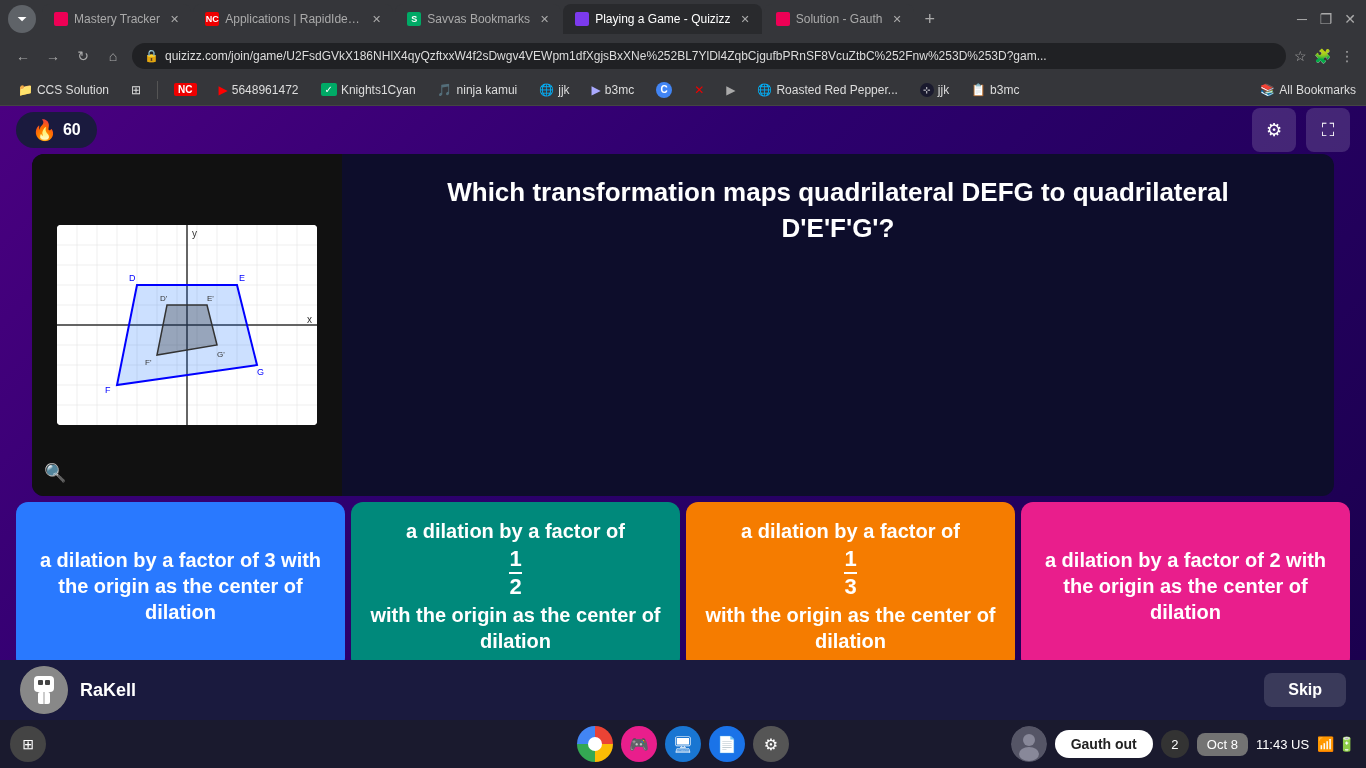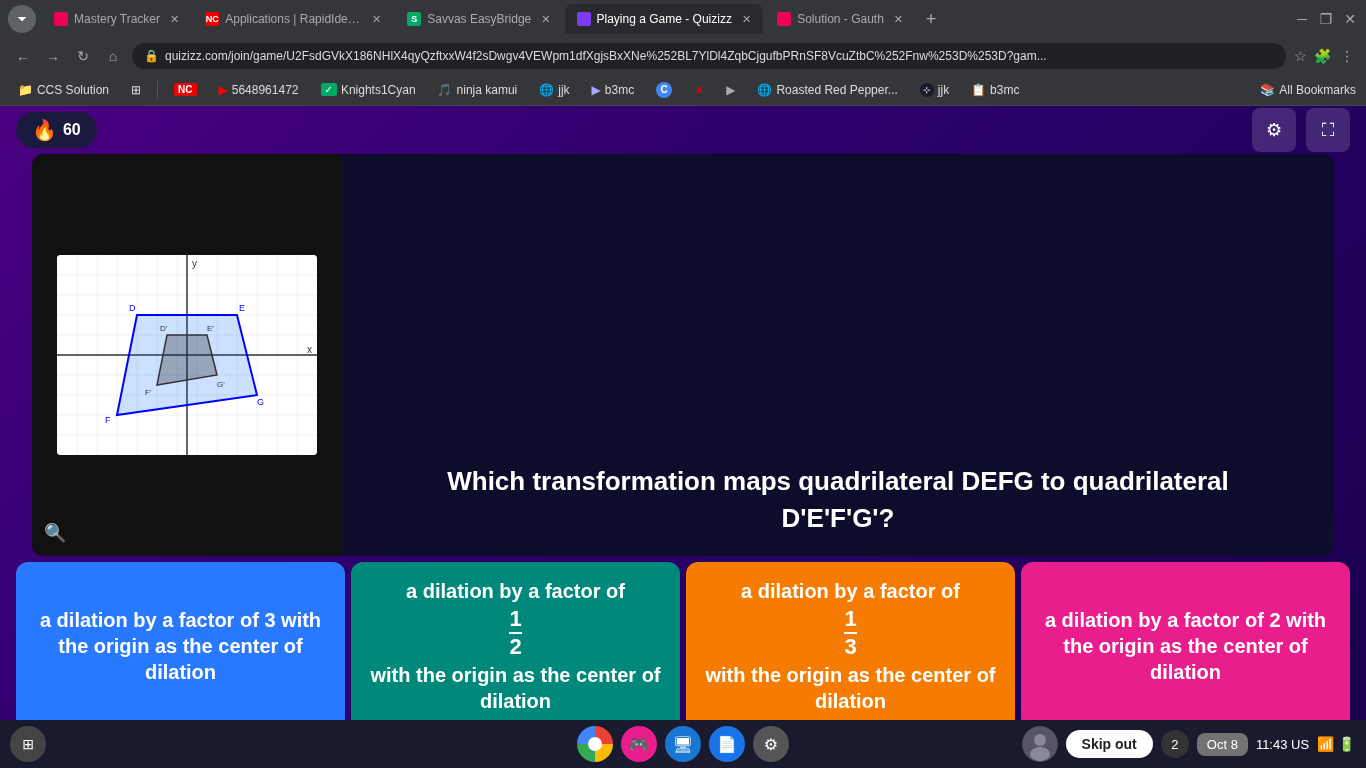--- a/index.html
+++ b/index.html
@@ -90,21 +90,21 @@
       display: flex; align-items: center; justify-content: center; position: relative;
     }
     .graph-image {
       width: 260px; height: 200px; background: #fff;
       border-radius: 4px; overflow: hidden; position: relative;
     }
     .zoom-icon {
       position: absolute; bottom: 12px; left: 12px; color: #aaa; font-size: 18px; cursor: pointer;
     }
     .question-text-side {
-      flex: 1; display: flex; align-items: flex-end; justify-content: center;
+      flex: 1; display: flex; align-items: flex-start; justify-content: center;
       padding: 20px 51px;
     }
     .question-text {
       color: #fff; font-size: 26px; font-weight: 600; text-align: center; line-height: 1.4;
     }
 
     
     .answers-grid {
       display: grid; grid-template-columns: 1fr 1fr 1fr 1fr;
       gap: 6px; margin: 6px 16px 6px; height: 152px;
@@ -191,21 +191,21 @@
   </div>
 
   <div class="tab inactive">
     <div class="tab-favicon fav-nc">NC</div>
     <span class="tab-label">Applications | RapidIdentity</span>
     <span class="tab-close">✕</span>
   </div>
 
   <div class="tab inactive">
     <div class="tab-favicon fav-savvas">S</div>
-    <span class="tab-label">Savvas EasyBridge</span>
+    <span class="tab-label">Savvas Bookmarks</span>
     <span class="tab-close">✕</span>
   </div>
 
   <div class="tab active">
     <div class="tab-favicon fav-quizizz"></div>
     <span class="tab-label">Playing a Game - Quizizz</span>
     <span class="tab-close">✕</span>
   </div>
 
   <div class="tab inactive">
@@ -404,20 +404,37 @@
         <span>with the origin as the center of dilation</span>
       </div>
     </div>
 
     <div class="answer-option ans-pink">
       <span>a dilation by a factor of 2 with the origin as the center of dilation</span>
     </div>
 
   </div>
 
+  <div class="player-bar">
+    <div class="player-info">
+      <div class="player-avatar">
+
+        <svg width="48" height="48" viewBox="0 0 48 48">
+          <circle cx="24" cy="24" r="24" fill="#888"></circle>
+          <rect x="14" y="10" width="20" height="16" rx="4" fill="#fff"></rect>
+          <rect x="18" y="14" width="5" height="5" rx="1" fill="#444"></rect>
+          <rect x="25" y="14" width="5" height="5" rx="1" fill="#444"></rect>
+          <rect x="18" y="26" width="12" height="12" rx="2" fill="#fff"></rect>
+          <line x1="24" y1="26" x2="24" y2="38" stroke="#999" stroke-width="1"></line>
+        </svg>
+      </div>
+      <span class="player-name">RaKell</span>
+    </div>
+    <div class="skip-btn">Skip</div>
+  </div>
 
 </div>
 
 <div class="taskbar">
   <div class="taskbar-left">
     <div class="taskbar-icon t-apps">⊞</div>
   </div>
   <div class="taskbar-center">
 
     <div class="taskbar-icon" style="background: conic-gradient(#ea4335 0deg 90deg, #fbbc05 90deg 180deg, #34a853 180deg 270deg, #4285f4 270deg 360deg);">
@@ -443,21 +460,21 @@
   <div class="taskbar-right">
 
     <div style="width:36px;height:36px;border-radius:50%;overflow:hidden;">
       <svg width="36" height="36" viewBox="0 0 36 36">
         <circle cx="18" cy="18" r="18" fill="#556"></circle>
         <circle cx="18" cy="14" r="6" fill="#889"></circle>
         <ellipse cx="18" cy="28" rx="10" ry="7" fill="#889"></ellipse>
       </svg>
     </div>
 
-    <div class="sign-out-btn">Skip out</div>
+    <div class="sign-out-btn">Gauth out</div>
 
     <div class="taskbar-num-badge">2</div>
 
     <div class="taskbar-date-badge">
       <div>Oct 8</div>
     </div>
 
     <div class="taskbar-time">
       <div>11:43 US</div>
     </div>

